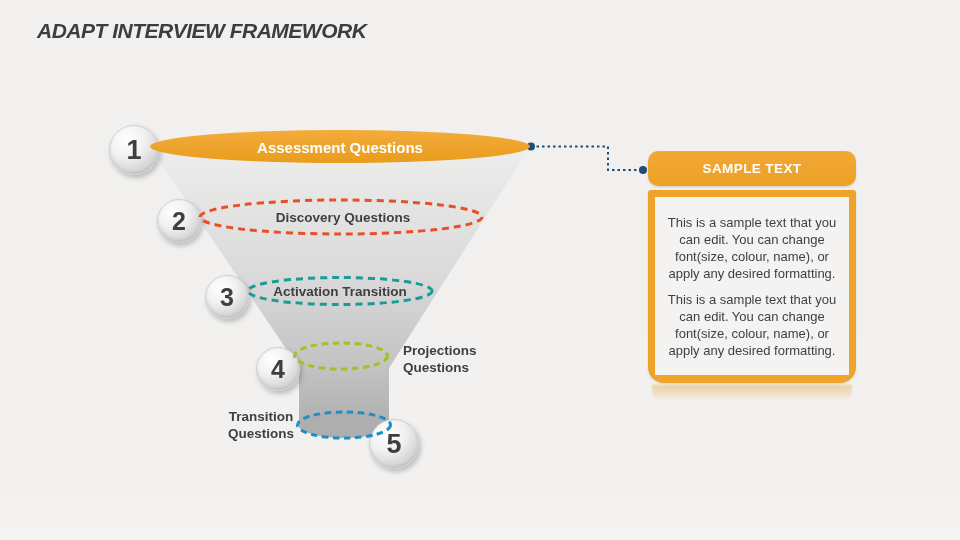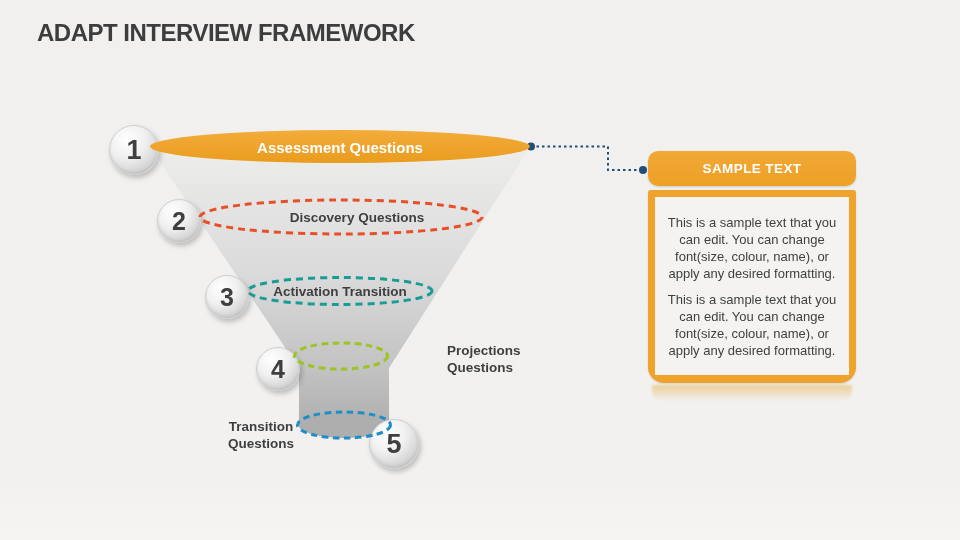--- a/index.html
+++ b/index.html
@@ -4,21 +4,21 @@
 <style>
   html,body{margin:0;padding:0;}
   body{
     width:960px;height:540px;position:relative;overflow:hidden;
     background:linear-gradient(180deg,#f1f0ee 0%,#f2f1f0 90%,#f5f4f3 100%);
     font-family:"Liberation Sans", sans-serif;
   }
   .stage{position:absolute;inset:0;}
   .slide-title{
     position:absolute;left:37px;top:19px;
-    font-size:24px;font-weight:700;color:#3d3d3d;letter-spacing:-0.5px;
+    font-size:21px;font-weight:700;color:#3d3d3d;letter-spacing:-0.5px;font-style:italic;
   }
   svg.layer{position:absolute;left:0;top:0;width:960px;height:540px;}
   .num-circle{
     position:absolute;border-radius:50%;
     background:radial-gradient(circle at 35% 28%, #ffffff 0%, #f0f0f0 40%, #d6d6d6 70%, #bdbdbd 100%);
     border:1px solid #cfcfcf;
     box-shadow:2px 3px 5px rgba(0,0,0,0.22), inset 0 -2px 3px rgba(0,0,0,0.08);
     display:flex;align-items:center;justify-content:center;
     color:#3f3f3f;font-weight:700;z-index:2;
   }
@@ -26,24 +26,24 @@
   .c2{left:157px;top:199px;width:42px;height:42px;font-size:25px;}
   .c3{left:205px;top:275px;width:42px;height:42px;font-size:25px;}
   .c4{left:256px;top:347px;width:42px;height:42px;font-size:25px;}
   .c5{left:369px;top:419px;width:48px;height:48px;font-size:27px;}
   .svg-top{z-index:3;}
   .lvl-label{
     position:absolute;z-index:4;font-weight:700;color:#3f3f3f;
     font-size:13.5px;line-height:17px;text-align:center;white-space:pre-line;
   }
   .lbl-assessment{left:190px;top:139px;width:300px;color:#ffffff;font-size:15px;}
-  .lbl-discovery{left:207px;top:209px;width:300px;}
+  .lbl-discovery{left:193px;top:209px;width:300px;}
   .lbl-activation{left:190px;top:283px;width:300px;}
-  .lbl-projections{left:403px;top:342px;width:110px;text-align:left;margin-left:44px;}
-  .lbl-transition{left:221px;top:418px;width:80px;}
+  .lbl-projections{left:403px;top:342px;width:110px;text-align:left;}
+  .lbl-transition{left:221px;top:408px;width:80px;}
   .callout{position:absolute;z-index:4;}
   .callout-header{
     position:absolute;left:648px;top:151px;width:208px;height:35px;
     background:linear-gradient(180deg,#f1a835,#eda026);
     border-radius:10px;display:flex;align-items:center;justify-content:center;
     color:#ffffff;font-weight:700;font-size:13.5px;letter-spacing:0.4px;
     box-shadow:0 1px 2px rgba(0,0,0,0.15);
   }
   .callout-body{
     position:absolute;left:648px;top:190px;width:208px;height:193px;

